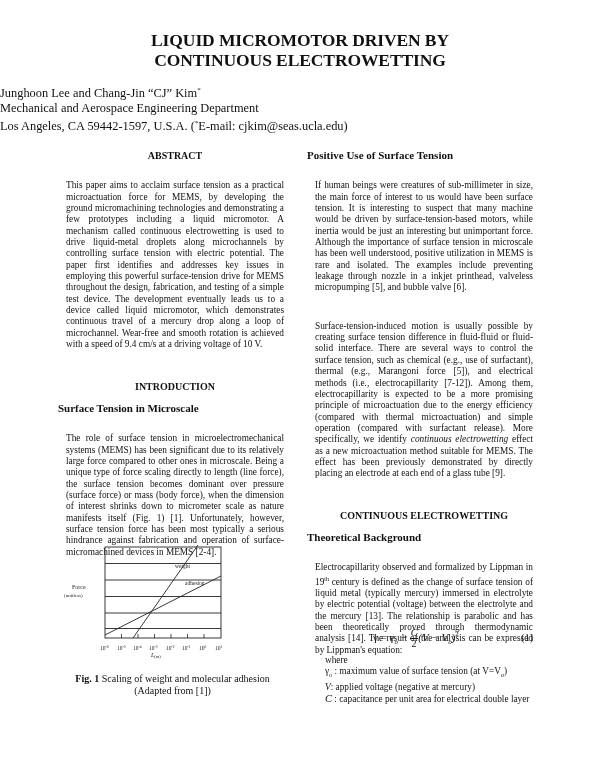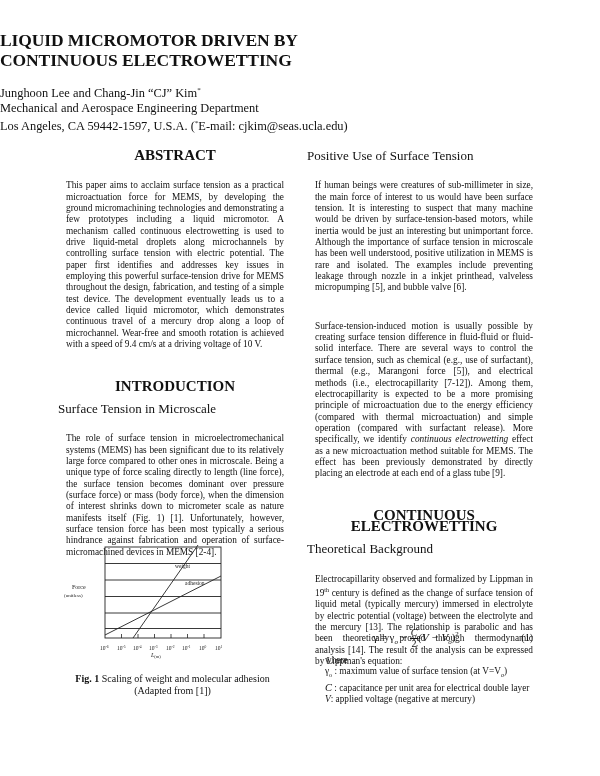--- a/index.html
+++ b/index.html
@@ -1,27 +1,27 @@
 <!DOCTYPE html>
 <html><head>
 <meta charset="utf-8">
 <style>
   html, body { margin:0; padding:0; background:#ffffff; }
   body { width:600px; height:776px; position:relative; overflow:hidden;
          font-family:"Liberation Serif", "DejaVu Serif", serif; color:#111; }
-  .title { position:absolute; left:0; width:600px; top:30px; text-align:left;
+  .title { position:absolute; left:0; width:600px; top:30px; text-align:center;
            font-weight:bold; font-size:17.5px; line-height:20px; letter-spacing:-0.1px; }
   .authors { position:absolute; left:0; width:600px; top:83px; 
              font-size:12.4px; line-height:15px; }
   .authors sup { font-size:7px; }
   .col { position:absolute; font-size:9.3px; line-height:11.35px; text-align:justify; }
   .col-left { left:58px; width:234px; }
   .col-right { left:307px; width:234px; }
-  .sec-h { font-weight:bold; text-align:center; font-size:15px; }
-  .sub-h { font-weight:normal; font-size:13px; }
+  .sec-h { font-weight:bold; text-align:center; font-size:10px; }
+  .sub-h { font-weight:bold; font-size:11px; }
   p { margin:8px; }
   .gap { height:11px; }
   em { font-style:italic; }
   .eq { position:absolute; left:307px; width:234px; top:626px; height:24px; font-size:11px; }
   .eq .body { position:absolute; left:66px; top:2px; white-space:nowrap; }
   .eq .frac { display:inline-block; vertical-align:middle; text-align:center; font-style:italic; line-height:10px; font-size:10px; }
   .eq .frac span { display:block; }
   .eq .frac .num { border-bottom:1px solid #111; padding:0 1px; }
   .eq .num-label { position:absolute; right:8px; top:6px; font-size:10px; }
   .defs { position:absolute; left:309px; top:655px; width:240px; font-size:9.3px; line-height:11.4px;margin-left:16px; }
@@ -120,15 +120,15 @@
 <div class="eq">
   <div class="body">
     <span>γ = γ</span><sub style="font-size:7px;font-style:italic">o</sub><span> − </span><span class="frac"><span class="num">C</span><span class="den" style="font-style:normal">2</span></span><span style="font-style:italic">(V − V</span><sub style="font-size:7px;font-style:italic">o</sub><span>)</span><sup style="font-size:7px">2</sup>
   </div>
   <span class="num-label">(1)</span>
 </div>
 
 <div class="defs">
   <div>where</div>
   <div><span>γ</span><sub style="font-size:6px">o</sub><span> : maximum value of surface tension (at V=V</span><sub style="font-size:6px;font-style:italic">o</sub><span>)</span></div>
+  <div><span style="font-style:italic">V</span><span>: applied voltage (negative at mercury)</span></div>
   <div><span style="font-style:italic;font-size:10.5px">C</span><span> : capacitance per unit area for electrical double layer</span></div>
-  <div><span style="font-style:italic">V</span><span>: applied voltage (negative at mercury)</span></div>
 </div>
 
 </body></html>

